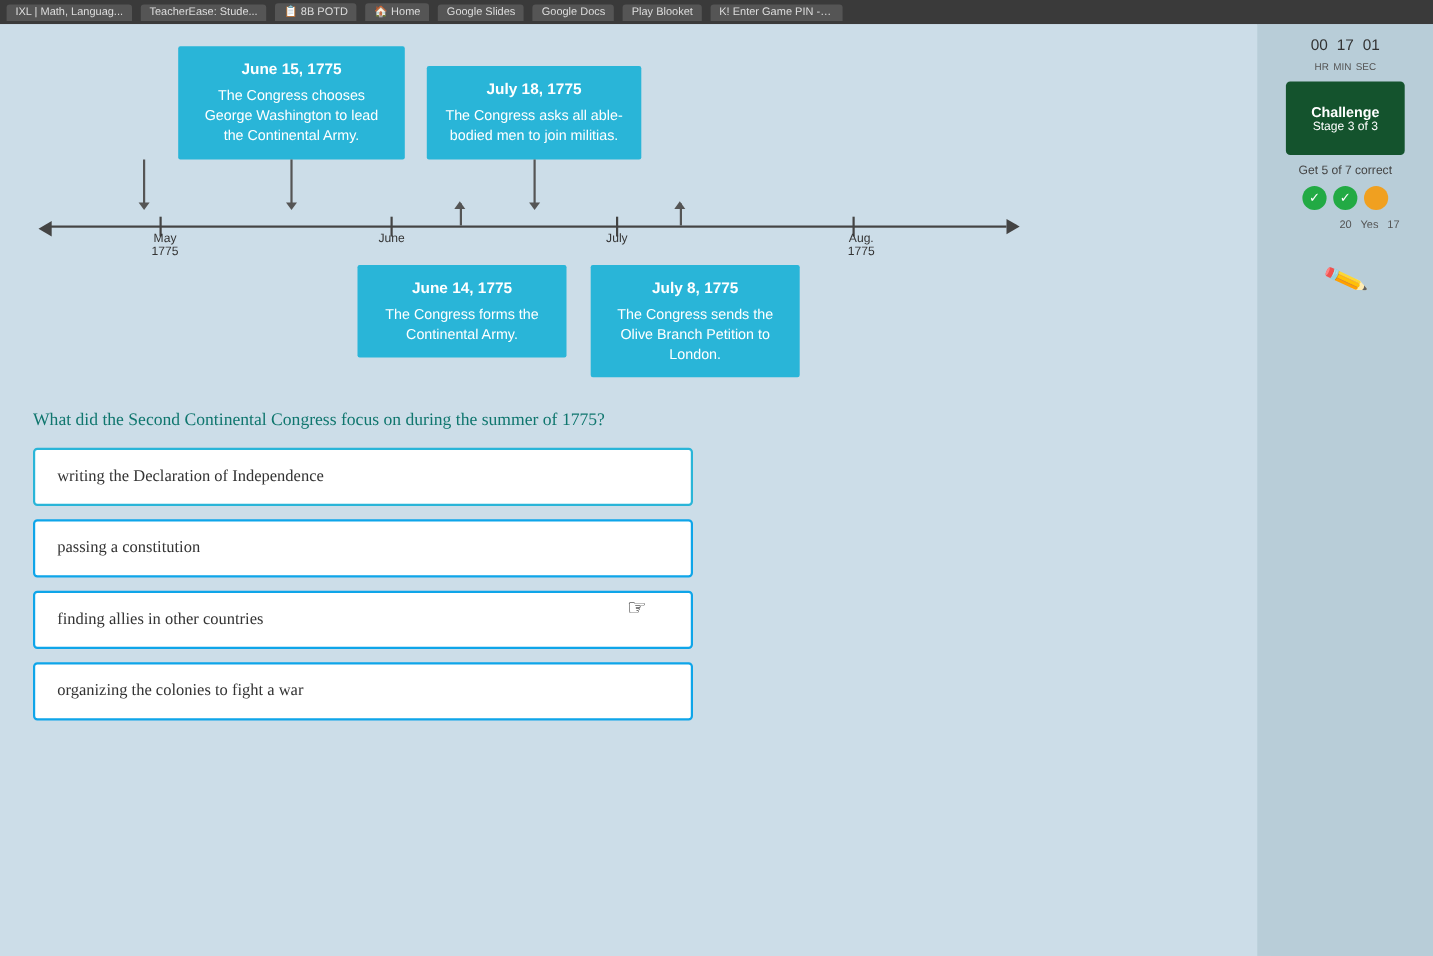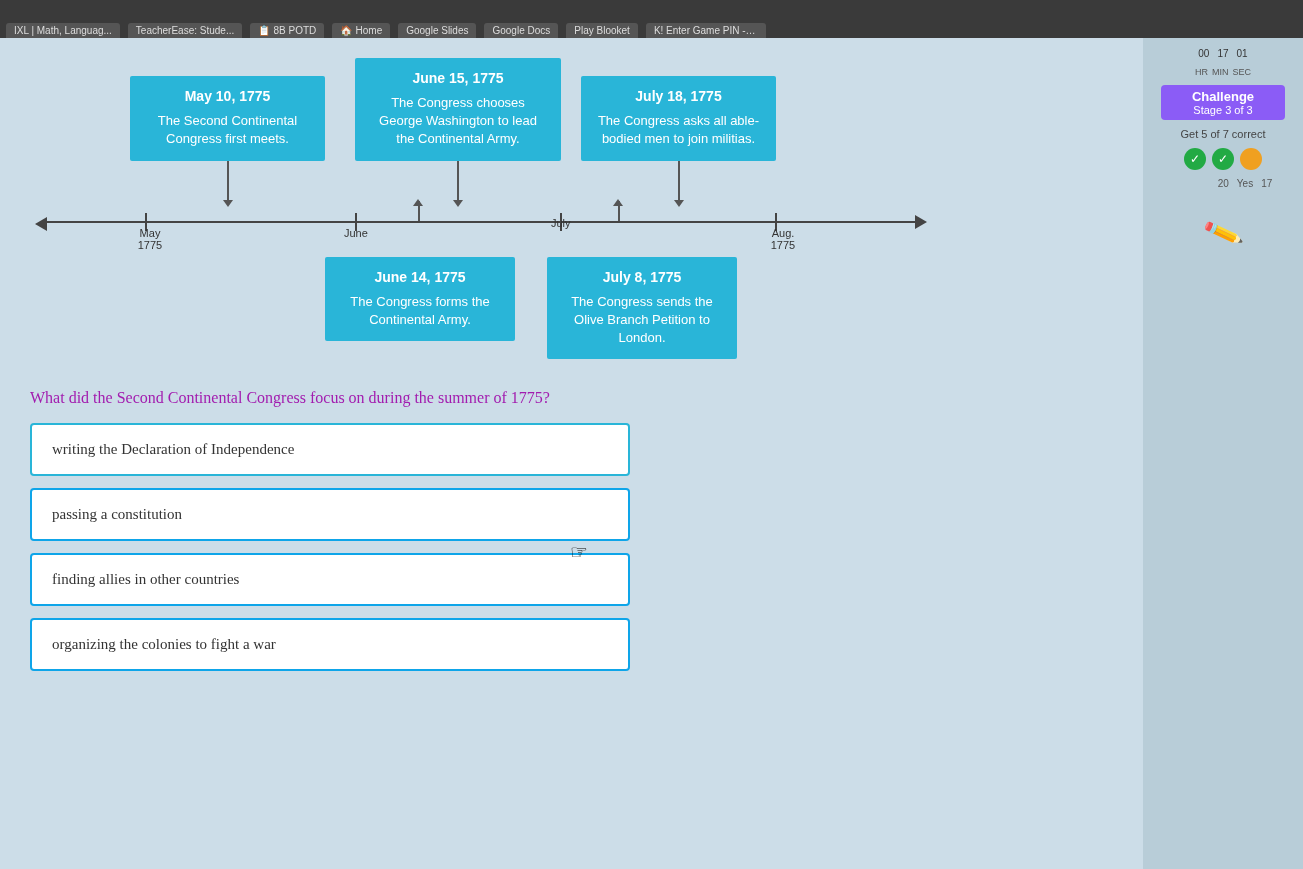--- a/index.html
+++ b/index.html
@@ -7,23 +7,23 @@
       font-family: Arial, sans-serif;
       background: #c8dce8;
       width: 1303px;
       min-height: 869px;
       overflow-x: hidden;
     }
 
     
     .browser-bar {
       background: #3a3a3a;
-      height: 38px;
-      display: flex;
-      align-items: flex-end;
+      height: 22px;
+      display: flex;
+      align-items: center;
       padding: 0 6px;
       gap: 8px;
       font-size: 10px;
       color: #ccc;
     }
     .browser-bar .tab {
       background: #555;
       border-radius: 3px 3px 0 0;
       padding: 2px 8px;
       font-size: 10px;
@@ -69,21 +69,21 @@
       margin-bottom: 8px;
     }
     .event-desc {
       font-size: 13px;
       line-height: 1.4;
     }
 
     
     .question-text {
       font-size: 16px;
-      color: #a21caf;
+      color: #0f766e;
       margin-bottom: 16px;
       font-family: Georgia, serif;
     }
 
     
     .answer-option {
       background: white;
       border: 2px solid #0ea5e9;
       border-radius: 4px;
       padding: 16px 20px;
@@ -100,28 +100,28 @@
       width: 160px;
       background: #b8cdd8;
       padding: 10px;
       display: flex;
       flex-direction: column;
       align-items: center;
       gap: 8px;
     }
 
     .challenge-badge {
-      background: #8b5cf6;
+      background: #14532d;
       color: white;
-      padding: 4px 12px;
+      padding: 20px 12px;
       border-radius: 4px;
       text-align: center;
       font-weight: bold;
       font-size: 13px;
-      width: 124px;
+      width: 108px;
     }
     .challenge-badge .stage {
       font-size: 11px;
       font-weight: normal;
     }
 
     .correct-text {
       font-size: 11px;
       color: #444;
       text-align: center;
@@ -147,21 +147,21 @@
     .pencil-icon {
       font-size: 28px;
       color: #3388cc;
       transform: rotate(-20deg);
       display: inline-block;
       margin-top: 20px;
     }
 
     
     .timer-row {
-      font-size: 10px;
+      font-size: 14px;
       color: #333;
       display: flex;
       gap: 8px;
     }
 
     
     .cursor {
       position: fixed;
       font-size: 20px;
       pointer-events: none;
@@ -224,24 +224,20 @@
 
   <div class="quiz-area">
 
     <div class="timeline-section">
 
       <div style="position: relative; width: 900px; margin: 0 0 20px 0;">
 
         <div style="display: flex; align-items: flex-end; margin-left: 100px; margin-bottom: 0; gap: 0;">
 
           <div style="display: flex; flex-direction: column; align-items: center; margin-right: 30px;">
-            <div class="event-box" style="width:195px; margin:0;">
-              <div class="event-date">May 10, 1775</div>
-              <div class="event-desc">The Second Continental Congress first meets.</div>
-            </div>
             <div class="connector-down" style="height: 40px;"></div>
           </div>
 
           <div style="display: flex; flex-direction: column; align-items: center; margin-right: 20px;">
             <div class="event-box" style="width:206px; margin:0;">
               <div class="event-date">June 15, 1775</div>
               <div class="event-desc">The Congress chooses George Washington to lead the Continental Army.</div>
             </div>
             <div class="connector-down" style="height: 40px;"></div>
           </div>
@@ -264,21 +260,21 @@
 
           <div style="position: absolute; right: 3px; top: 14px; width: 0; height: 0; border-top: 7px solid transparent; border-bottom: 7px solid transparent; border-left: 12px solid #444;"></div>
 
           <div style="position: absolute; left: 115px; top: 12px; width: 2px; height: 18px; background: #444;"></div>
           <div style="position: absolute; left: 100px; top: 26px; font-size: 11px; color: #333; text-align: center; width: 40px;">May<br>1775</div>
 
           <div style="position: absolute; left: 325px; top: 12px; width: 2px; height: 18px; background: #444;"></div>
           <div style="position: absolute; left: 314px; top: 26px; font-size: 11px; color: #333;">June</div>
 
           <div style="position: absolute; left: 530px; top: 12px; width: 2px; height: 18px; background: #444;"></div>
-          <div style="position: absolute; left: 521px; top: 16px; font-size: 11px; color: #333;">July</div>
+          <div style="position: absolute; left: 521px; top: 26px; font-size: 11px; color: #333;">July</div>
 
           <div style="position: absolute; left: 745px; top: 12px; width: 2px; height: 18px; background: #444;"></div>
           <div style="position: absolute; left: 733px; top: 26px; font-size: 11px; color: #333; text-align:center; width: 40px;">Aug.<br>1775</div>
 
           <div style="position: absolute; left: 388px; top: 0px; width: 2px; height: 20px; background: #555;"></div>
           <div style="position: absolute; left: 383px; top: -2px; width: 0; height: 0; border-left: 5px solid transparent; border-right: 5px solid transparent; border-bottom: 7px solid #555;"></div>
 
           <div style="position: absolute; left: 588px; top: 0px; width: 2px; height: 20px; background: #555;"></div>
           <div style="position: absolute; left: 583px; top: -2px; width: 0; height: 0; border-left: 5px solid transparent; border-right: 5px solid transparent; border-bottom: 7px solid #555;"></div>
         </div>
@@ -286,21 +282,21 @@
         <div style="display: flex; align-items: flex-start; margin-left: 295px; margin-top: 0; gap: 10px;">
 
           <div style="display: flex; flex-direction: column; align-items: center;">
             <div class="connector-up" style="height: 20px; visibility: hidden;"></div>
             <div class="event-box" style="width:190px; margin:0;">
               <div class="event-date">June 14, 1775</div>
               <div class="event-desc">The Congress forms the Continental Army.</div>
             </div>
           </div>
 
-          <div style="display: flex; flex-direction: column; align-items: flex-start; margin-left: 22px;">
+          <div style="display: flex; flex-direction: column; align-items: flex-start; margin-left: 12px;">
             <div class="connector-up" style="height: 20px; visibility: hidden;"></div>
             <div class="event-box" style="width:190px; margin:0;">
               <div class="event-date">July 8, 1775</div>
               <div class="event-desc">The Congress sends the Olive Branch Petition to London.</div>
             </div>
           </div>
 
         </div>
 
       </div>

